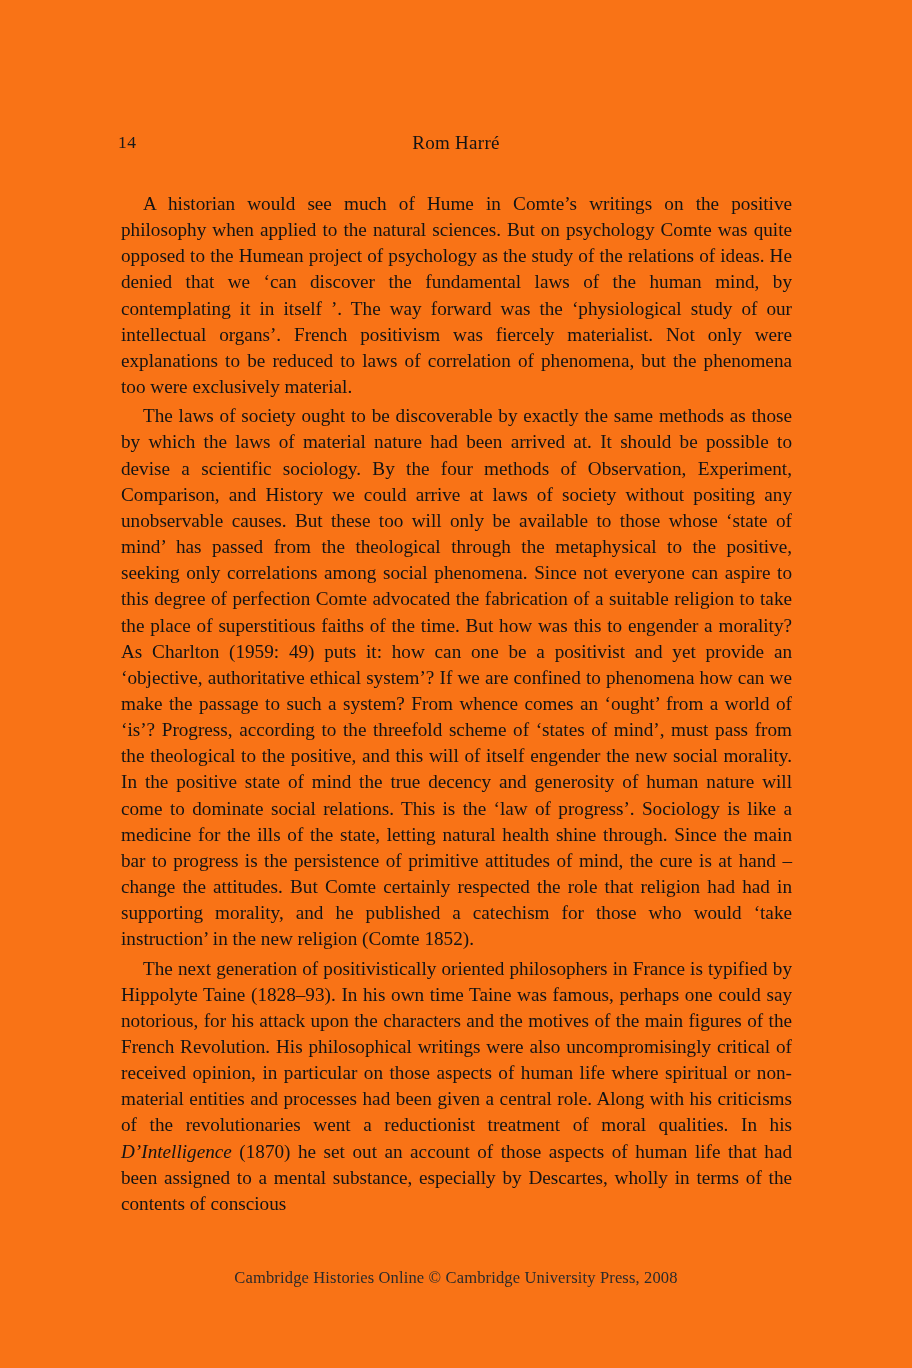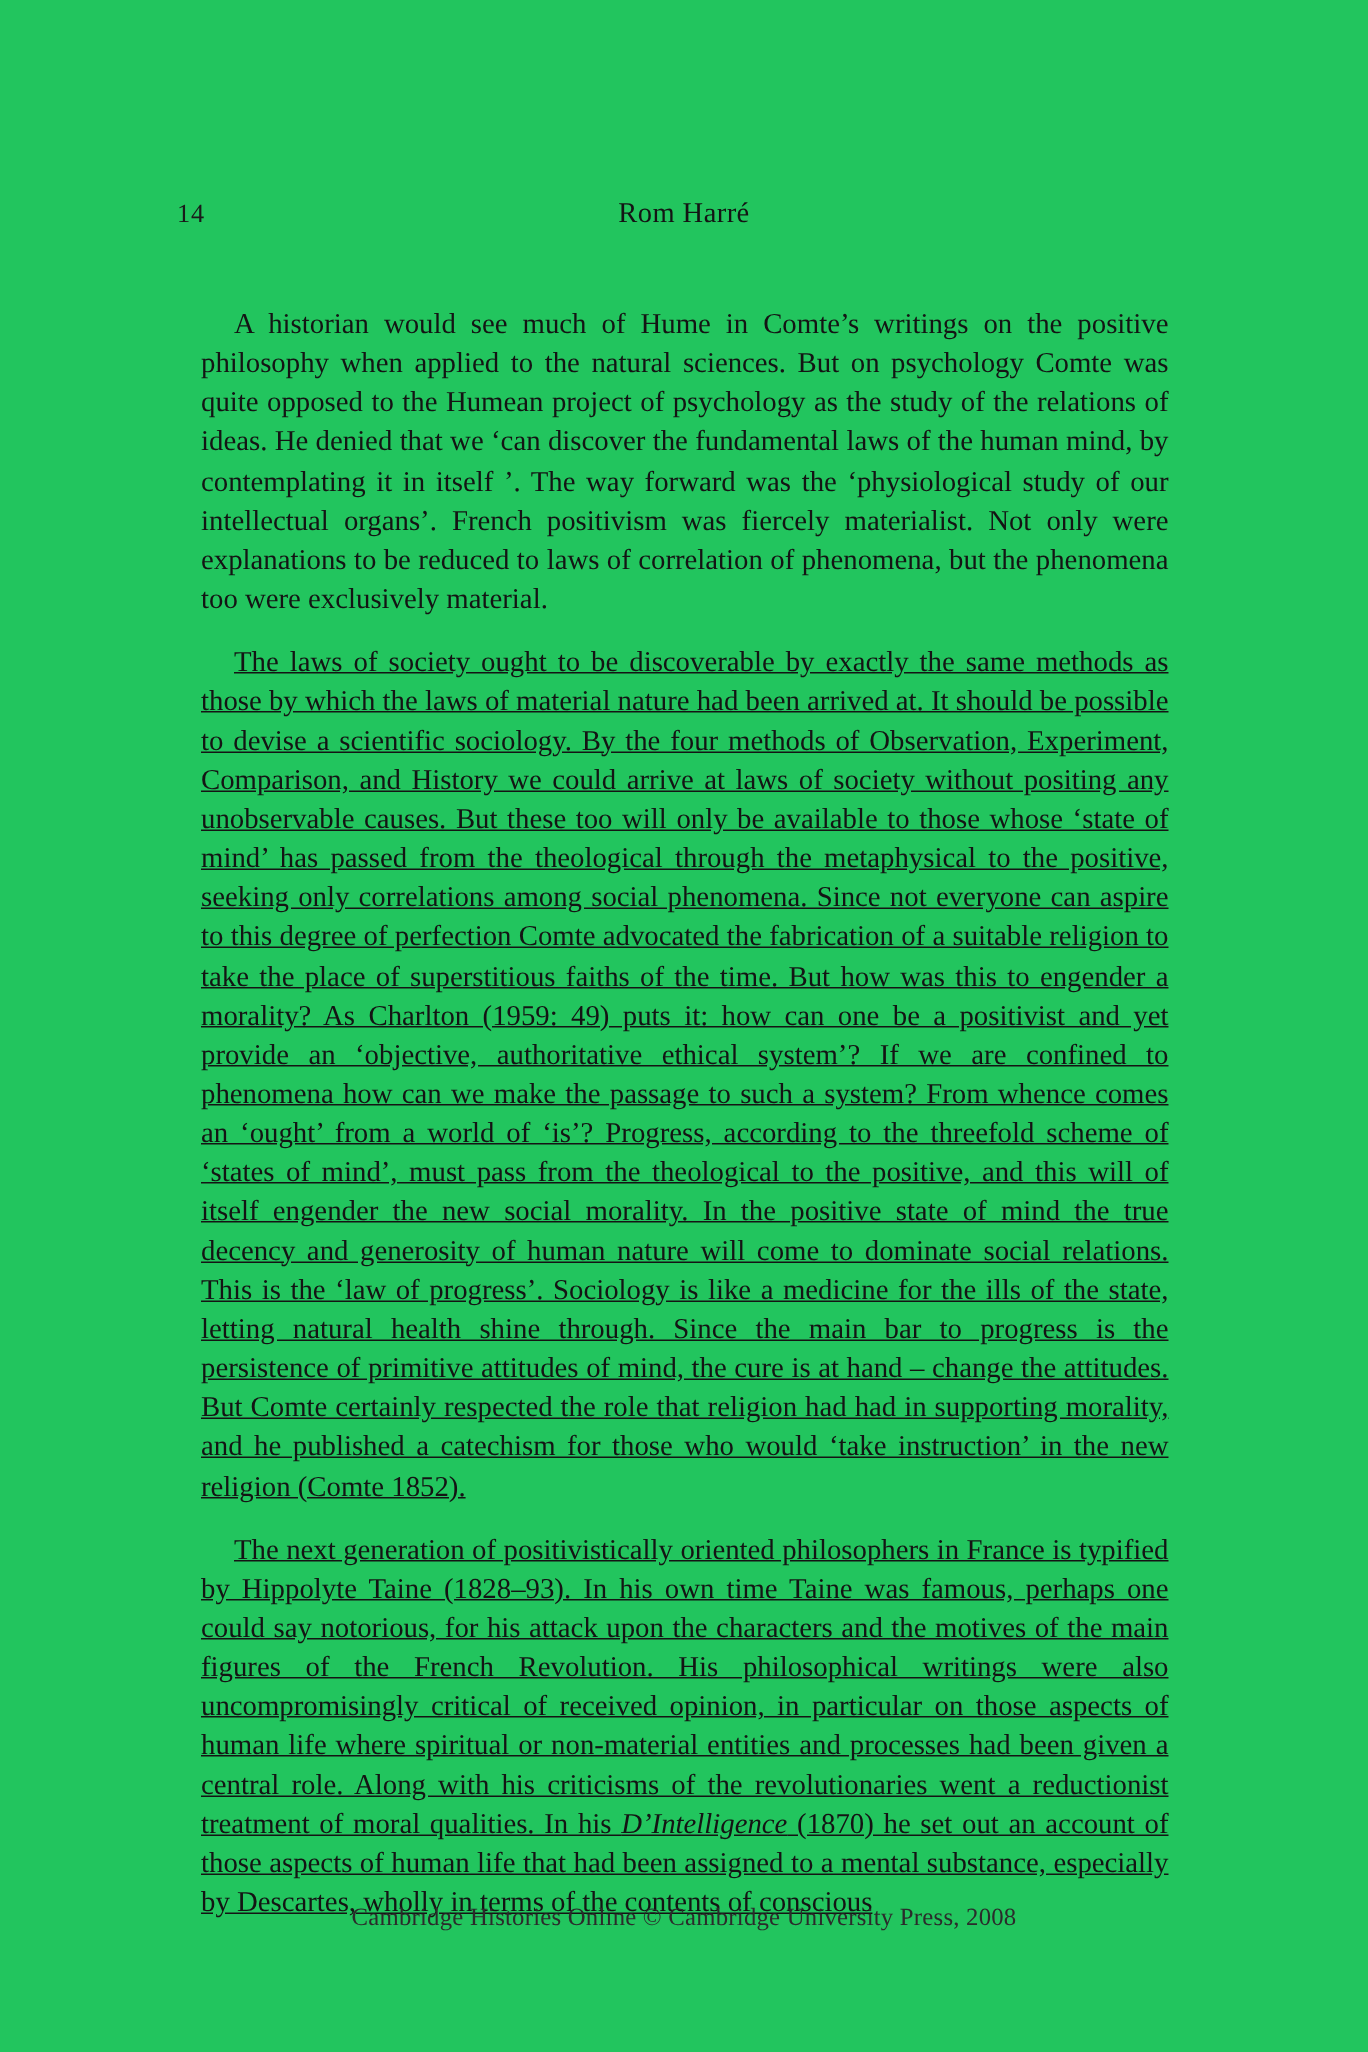--- a/index.html
+++ b/index.html
@@ -16,21 +16,21 @@
     font-family: "Liberation Serif", "DejaVu Serif", serif;
     color: #141414;
     -webkit-font-smoothing: antialiased;
   }
 
   .page {
     position: absolute;
     top: 0; left: 0;
     width: 912px;
     height: 1368px;
-    background: #22c55e;
+    background: #f97316;
   }
 
   
   .running-head {
     position: absolute;
     top: 132px;
     left: 118px;
     width: 676px;
     height: 26px;
   }
@@ -55,33 +55,32 @@
   }
 
   
   .textblock {
     position: absolute;
     top: 188px;
     left: 118px;
     width: 677px;
   }
   .para {
-    margin: 16px;
+    margin: 3px;
     text-align: justify;
     text-justify: inter-word;
     font-size: 19.2px;
     line-height: 26.15px;
     text-indent: 22px;
     color: #141414;
     hyphens: none;
     -webkit-hyphens: none;
   }
   .para + .para {
     margin-top: 0;
-    text-decoration: underline;
   }
   .para i, .para em {
     font-style: italic;
   }
 
   
   .footer {
     position: absolute;
     left: 0;
     top: 1268px;

